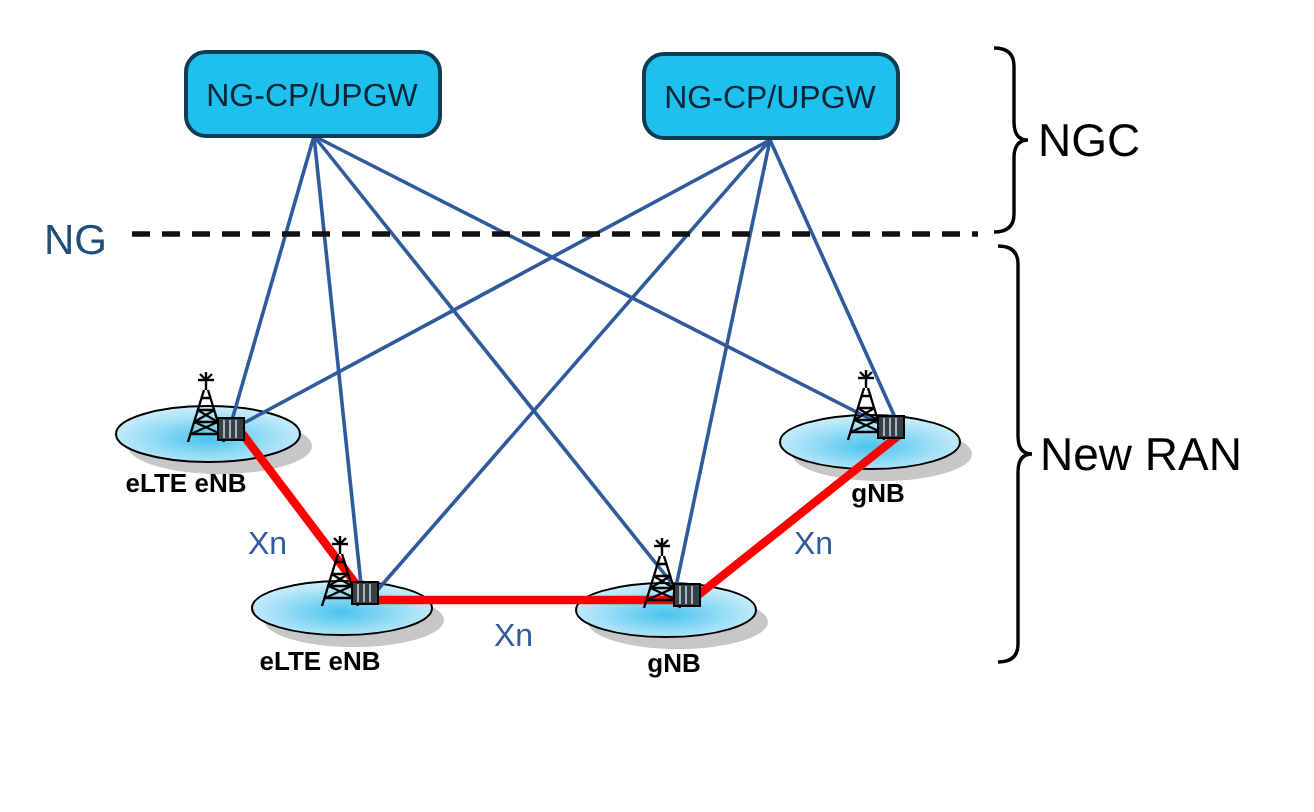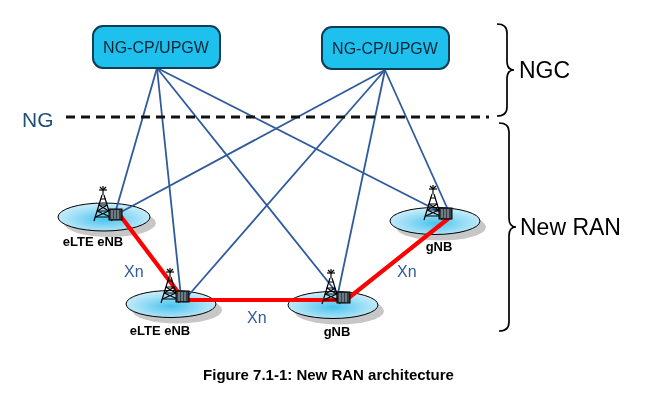--- a/index.html
+++ b/index.html
@@ -123,14 +123,13 @@
     <text class="node-label" x="337" y="336">gNB</text>
     <text class="node-label" x="439" y="251">gNB</text>
 
     <path class="brace" d="M 497,24 Q 507,24 507,33 L 507,61 Q 507,70 514,70 Q 507,70 507,79 L 507,107 Q 507,116 497,116"></path>
     <text class="group-text" x="519" y="78">NGC</text>
 
     <path class="brace" d="M 499,123 Q 509,123 509,132 L 509,218 Q 509,227 516,227 Q 509,227 509,236 L 509,322 Q 509,331 499,331"></path>
     <text class="group-text" x="520" y="235">New RAN</text>
   </svg>
 
-  <div id="figure-caption">Figure 7.1-1: New RAN architecture</div>
 </div>
 
 </body></html>

